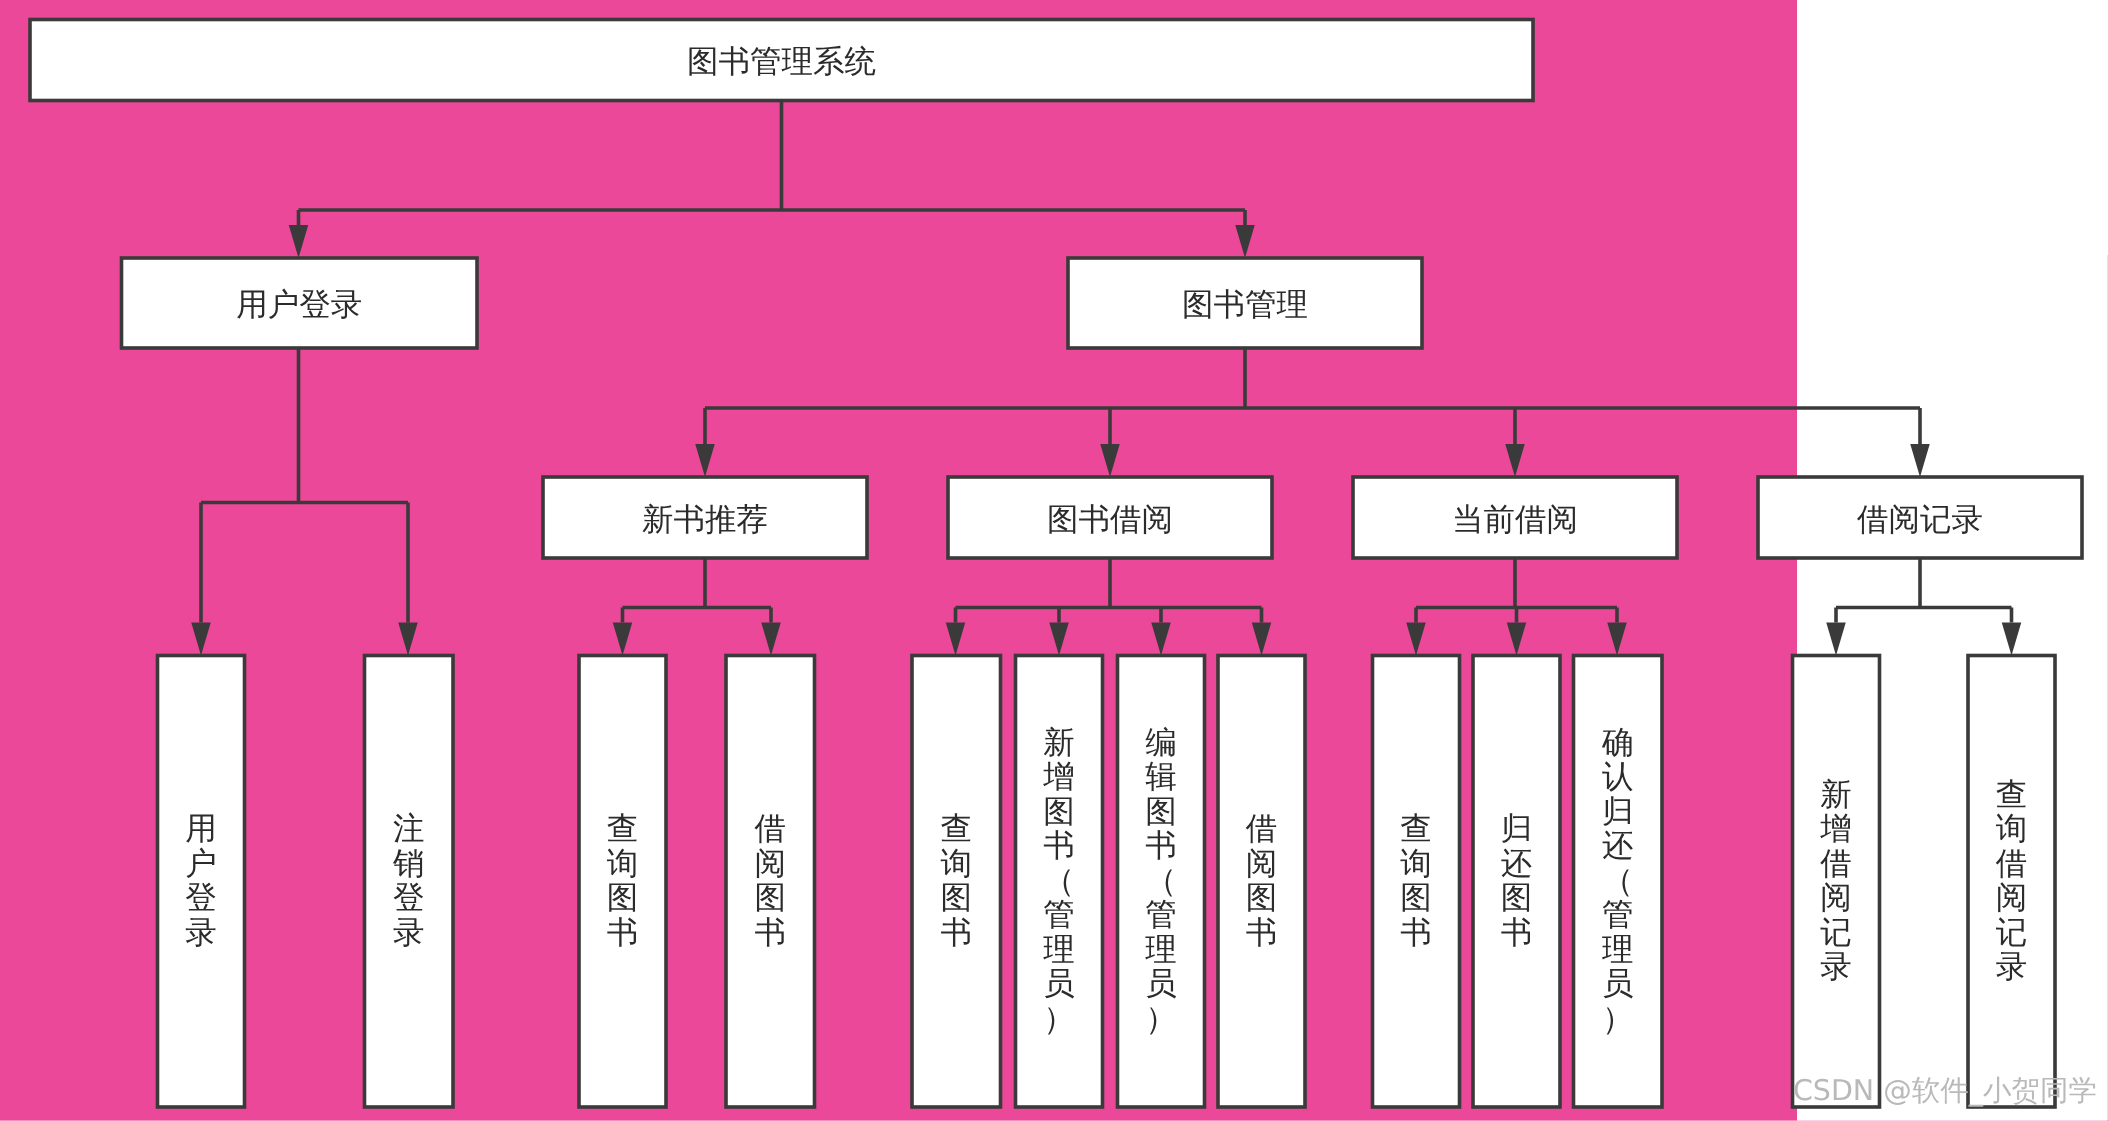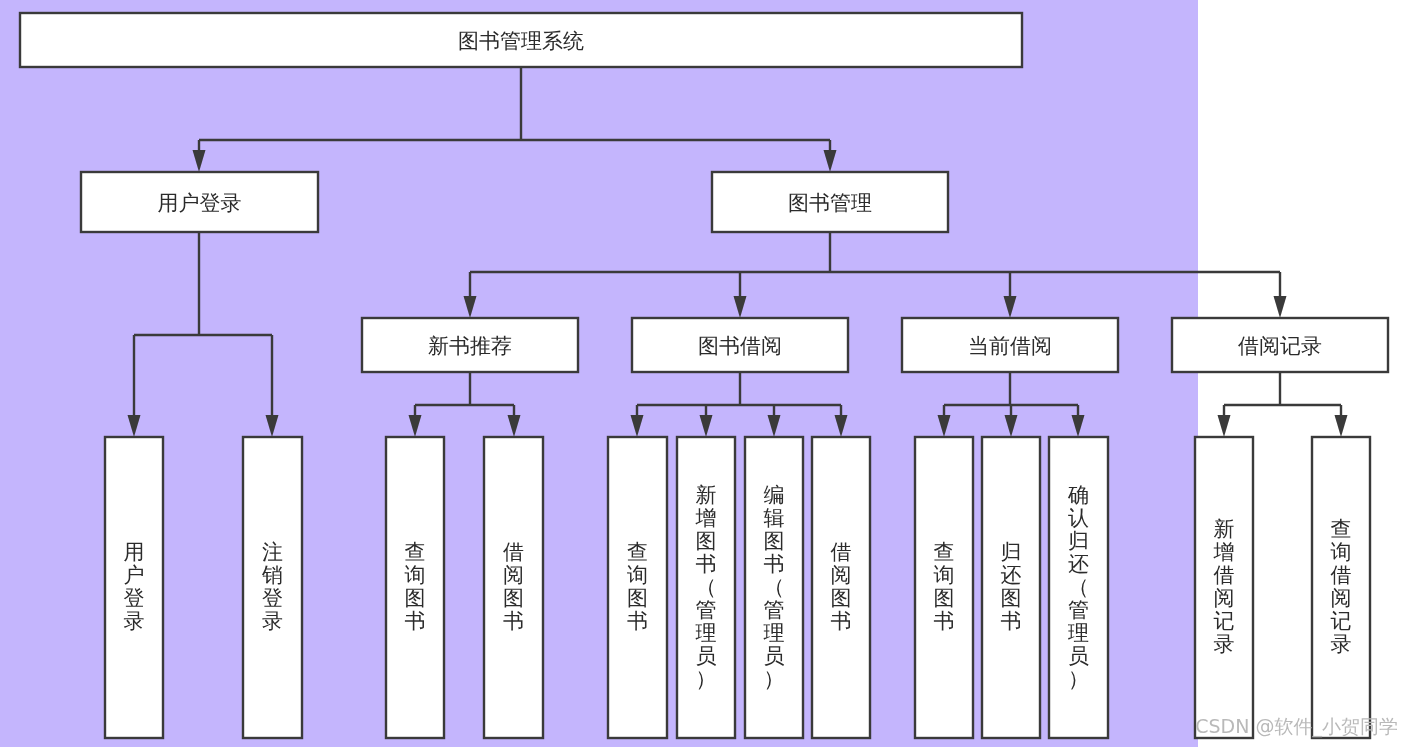--- a/index.html
+++ b/index.html
@@ -11,21 +11,21 @@
     width: 1405px;
     height: 747px;
     font-family: "DejaVu Sans", "Liberation Sans", sans-serif;
     overflow: hidden;
     position: relative;
   }
   #diagram-root {
     position: relative;
     width: 1198px;
     height: 747px;
-    background: #c4b5fd;
+    background: #ec4899;
   }
   svg.diagram-canvas {
     position: absolute;
     left: 0;
     top: 0;
     width: 1405px;
     height: 747px;
     display: block;
   }
   .node-box {

